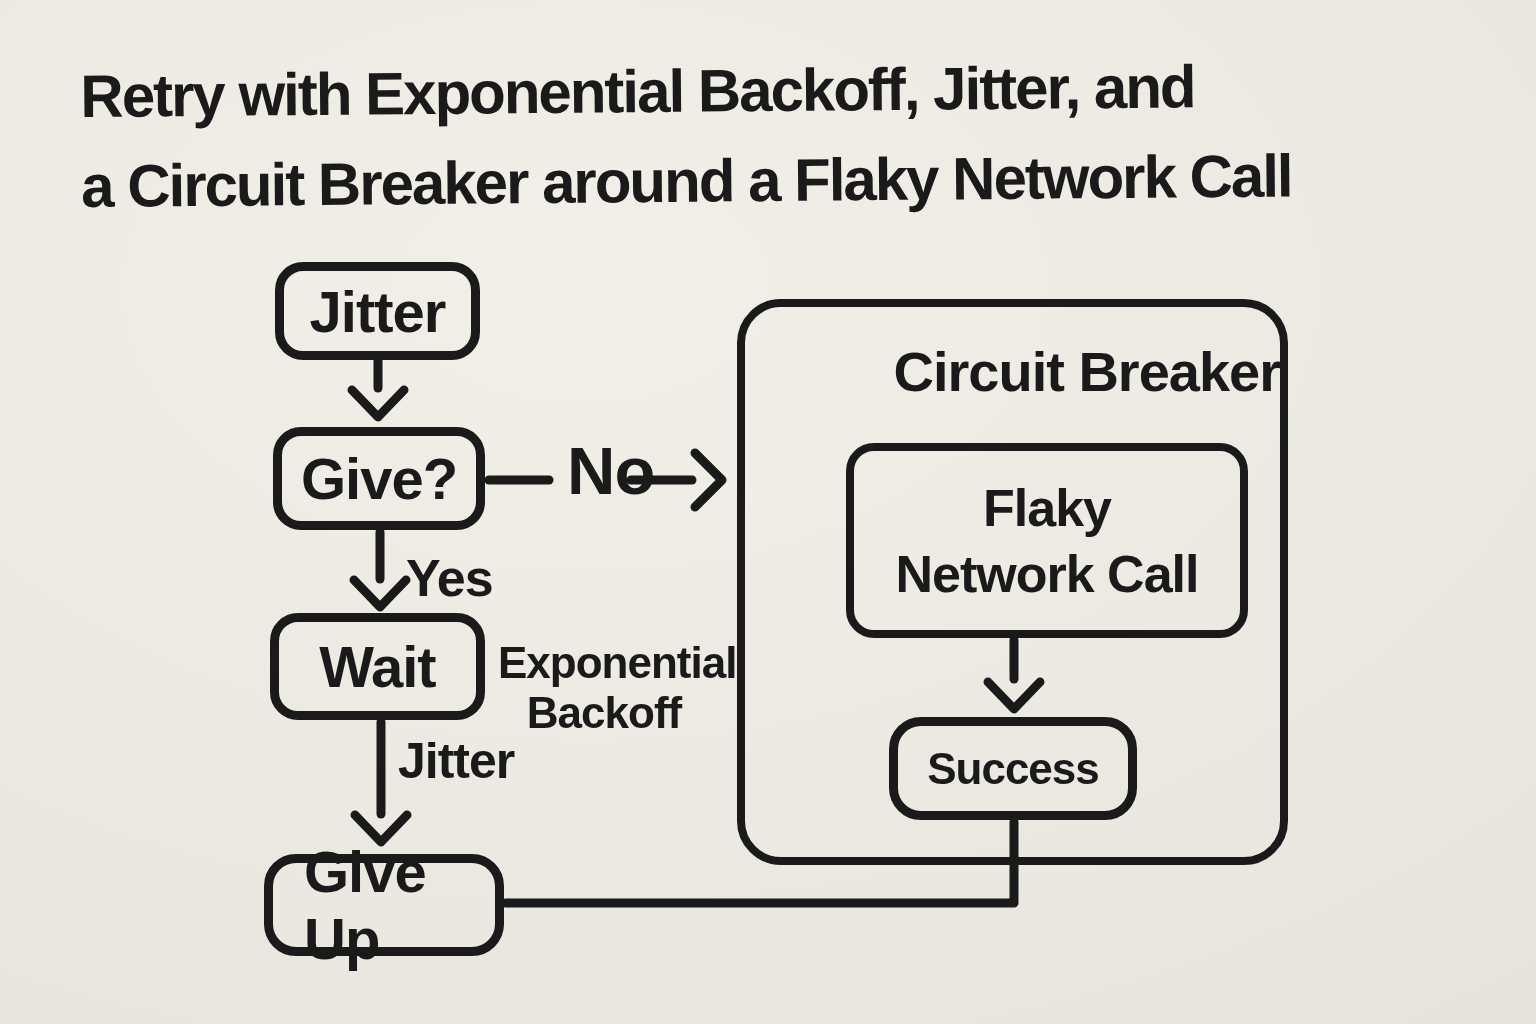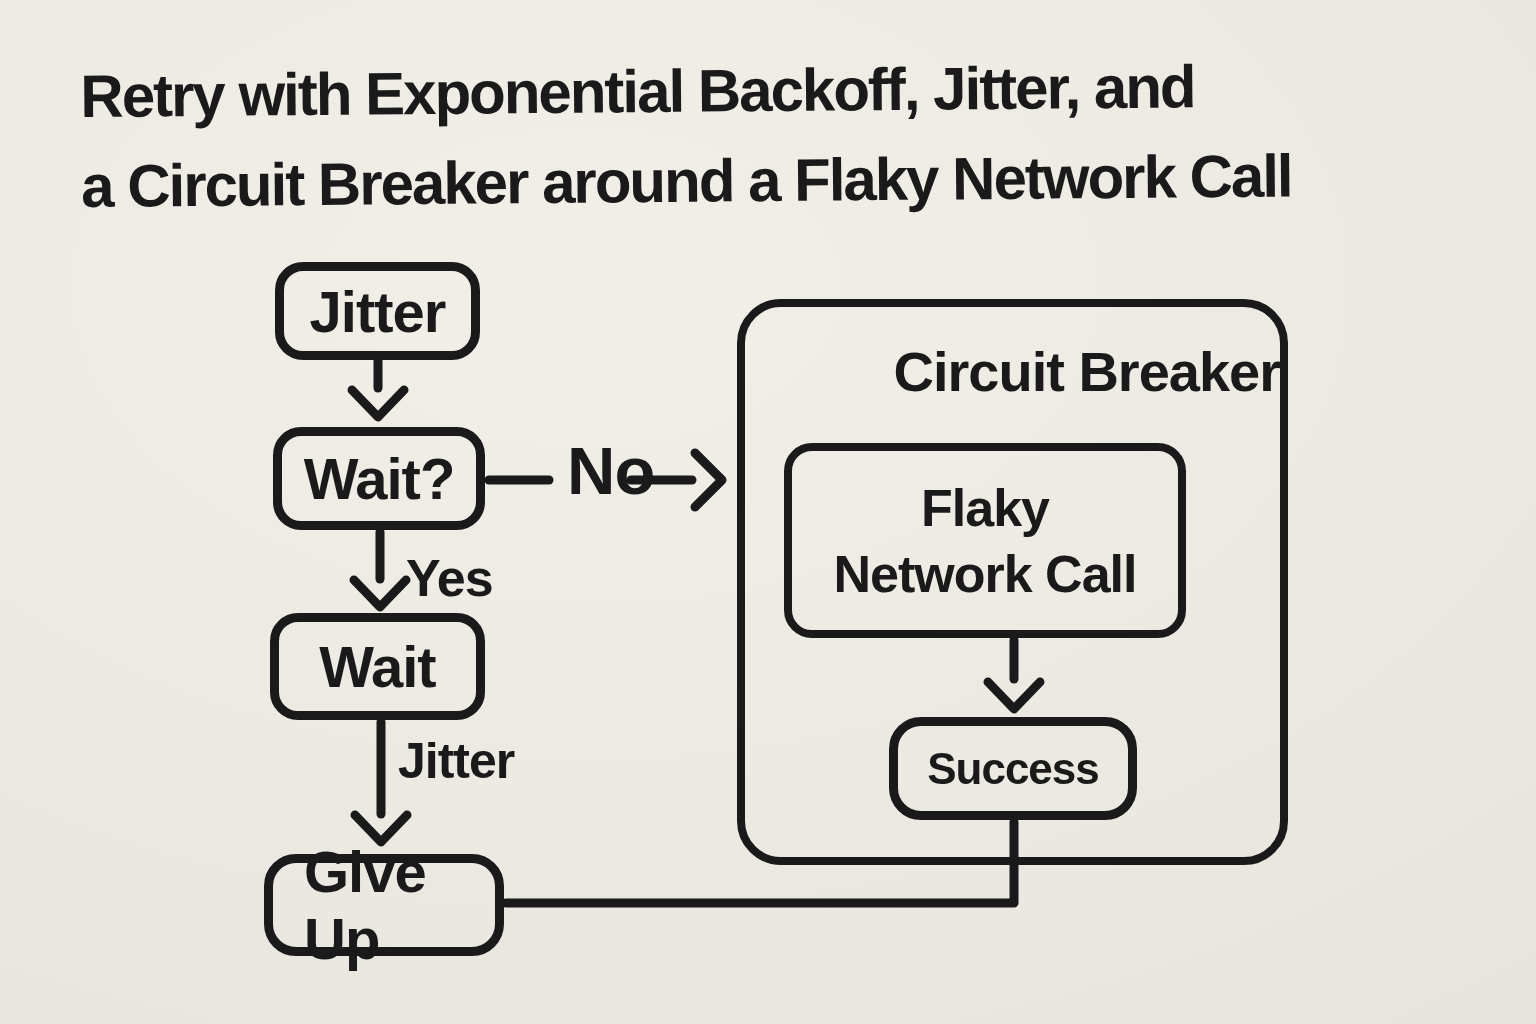--- a/index.html
+++ b/index.html
@@ -47,21 +47,21 @@
   #box-wait    { left: 270px; top: 613px; width: 215px; height: 107px; text-align: center; }
   #box-giveup  { left: 264px; top: 854px; width: 240px; height: 102px; border-radius: 32px; padding-left: 31px; }
   #box-cb {
     left: 737px; top: 299px; width: 551px; height: 566px;
     border-width: 8px;
     border-radius: 44px;
     align-items: flex-start;
     justify-content: flex-end;
   }
   #box-flaky {
-    left: 784px; top: 443px; width: 402px; height: 195px;
+    left: 846px; top: 443px; width: 402px; height: 195px;
     border-width: 8px;
     flex-direction: column;
     font-size: 52px;
     line-height: 66px;
   }
   #box-success { left: 889px; top: 717px; width: 248px; height: 103px; font-size: 44px; border-radius: 32px; }
   .cb-title {
     margin-top: 32px;
     font-size: 56px;
     font-weight: 700;
@@ -129,21 +129,21 @@
     <g>
       <path d="M1014 822 L1014 903 L506 903"></path>
     </g>
   </svg>
 
   <div class="node" id="box-start">
     <span>Jitter</span>
   </div>
 
   <div class="node" id="box-retry">
-    <span>Wait?</span>
+    <span>Give?</span>
   </div>
 
   <div class="node" id="box-wait">
     <span>Wait</span>
   </div>
 
   <div class="node" id="box-giveup">
     <span>Give Up</span>
   </div>
 
@@ -157,16 +157,20 @@
   </div>
 
   <div class="node" id="box-success">
     <span>Success</span>
   </div>
 
   <div class="edge-label" id="label-no">No</div>
 
   <div class="edge-label" id="label-yes">Yes</div>
 
+  <div class="edge-label" id="label-expbackoff">
+    <div>Exponential</div>
+    <div>Backoff</div>
+  </div>
 
   <div class="edge-label" id="label-jitter">Jitter</div>
 
 </div>
 
 </body></html>

